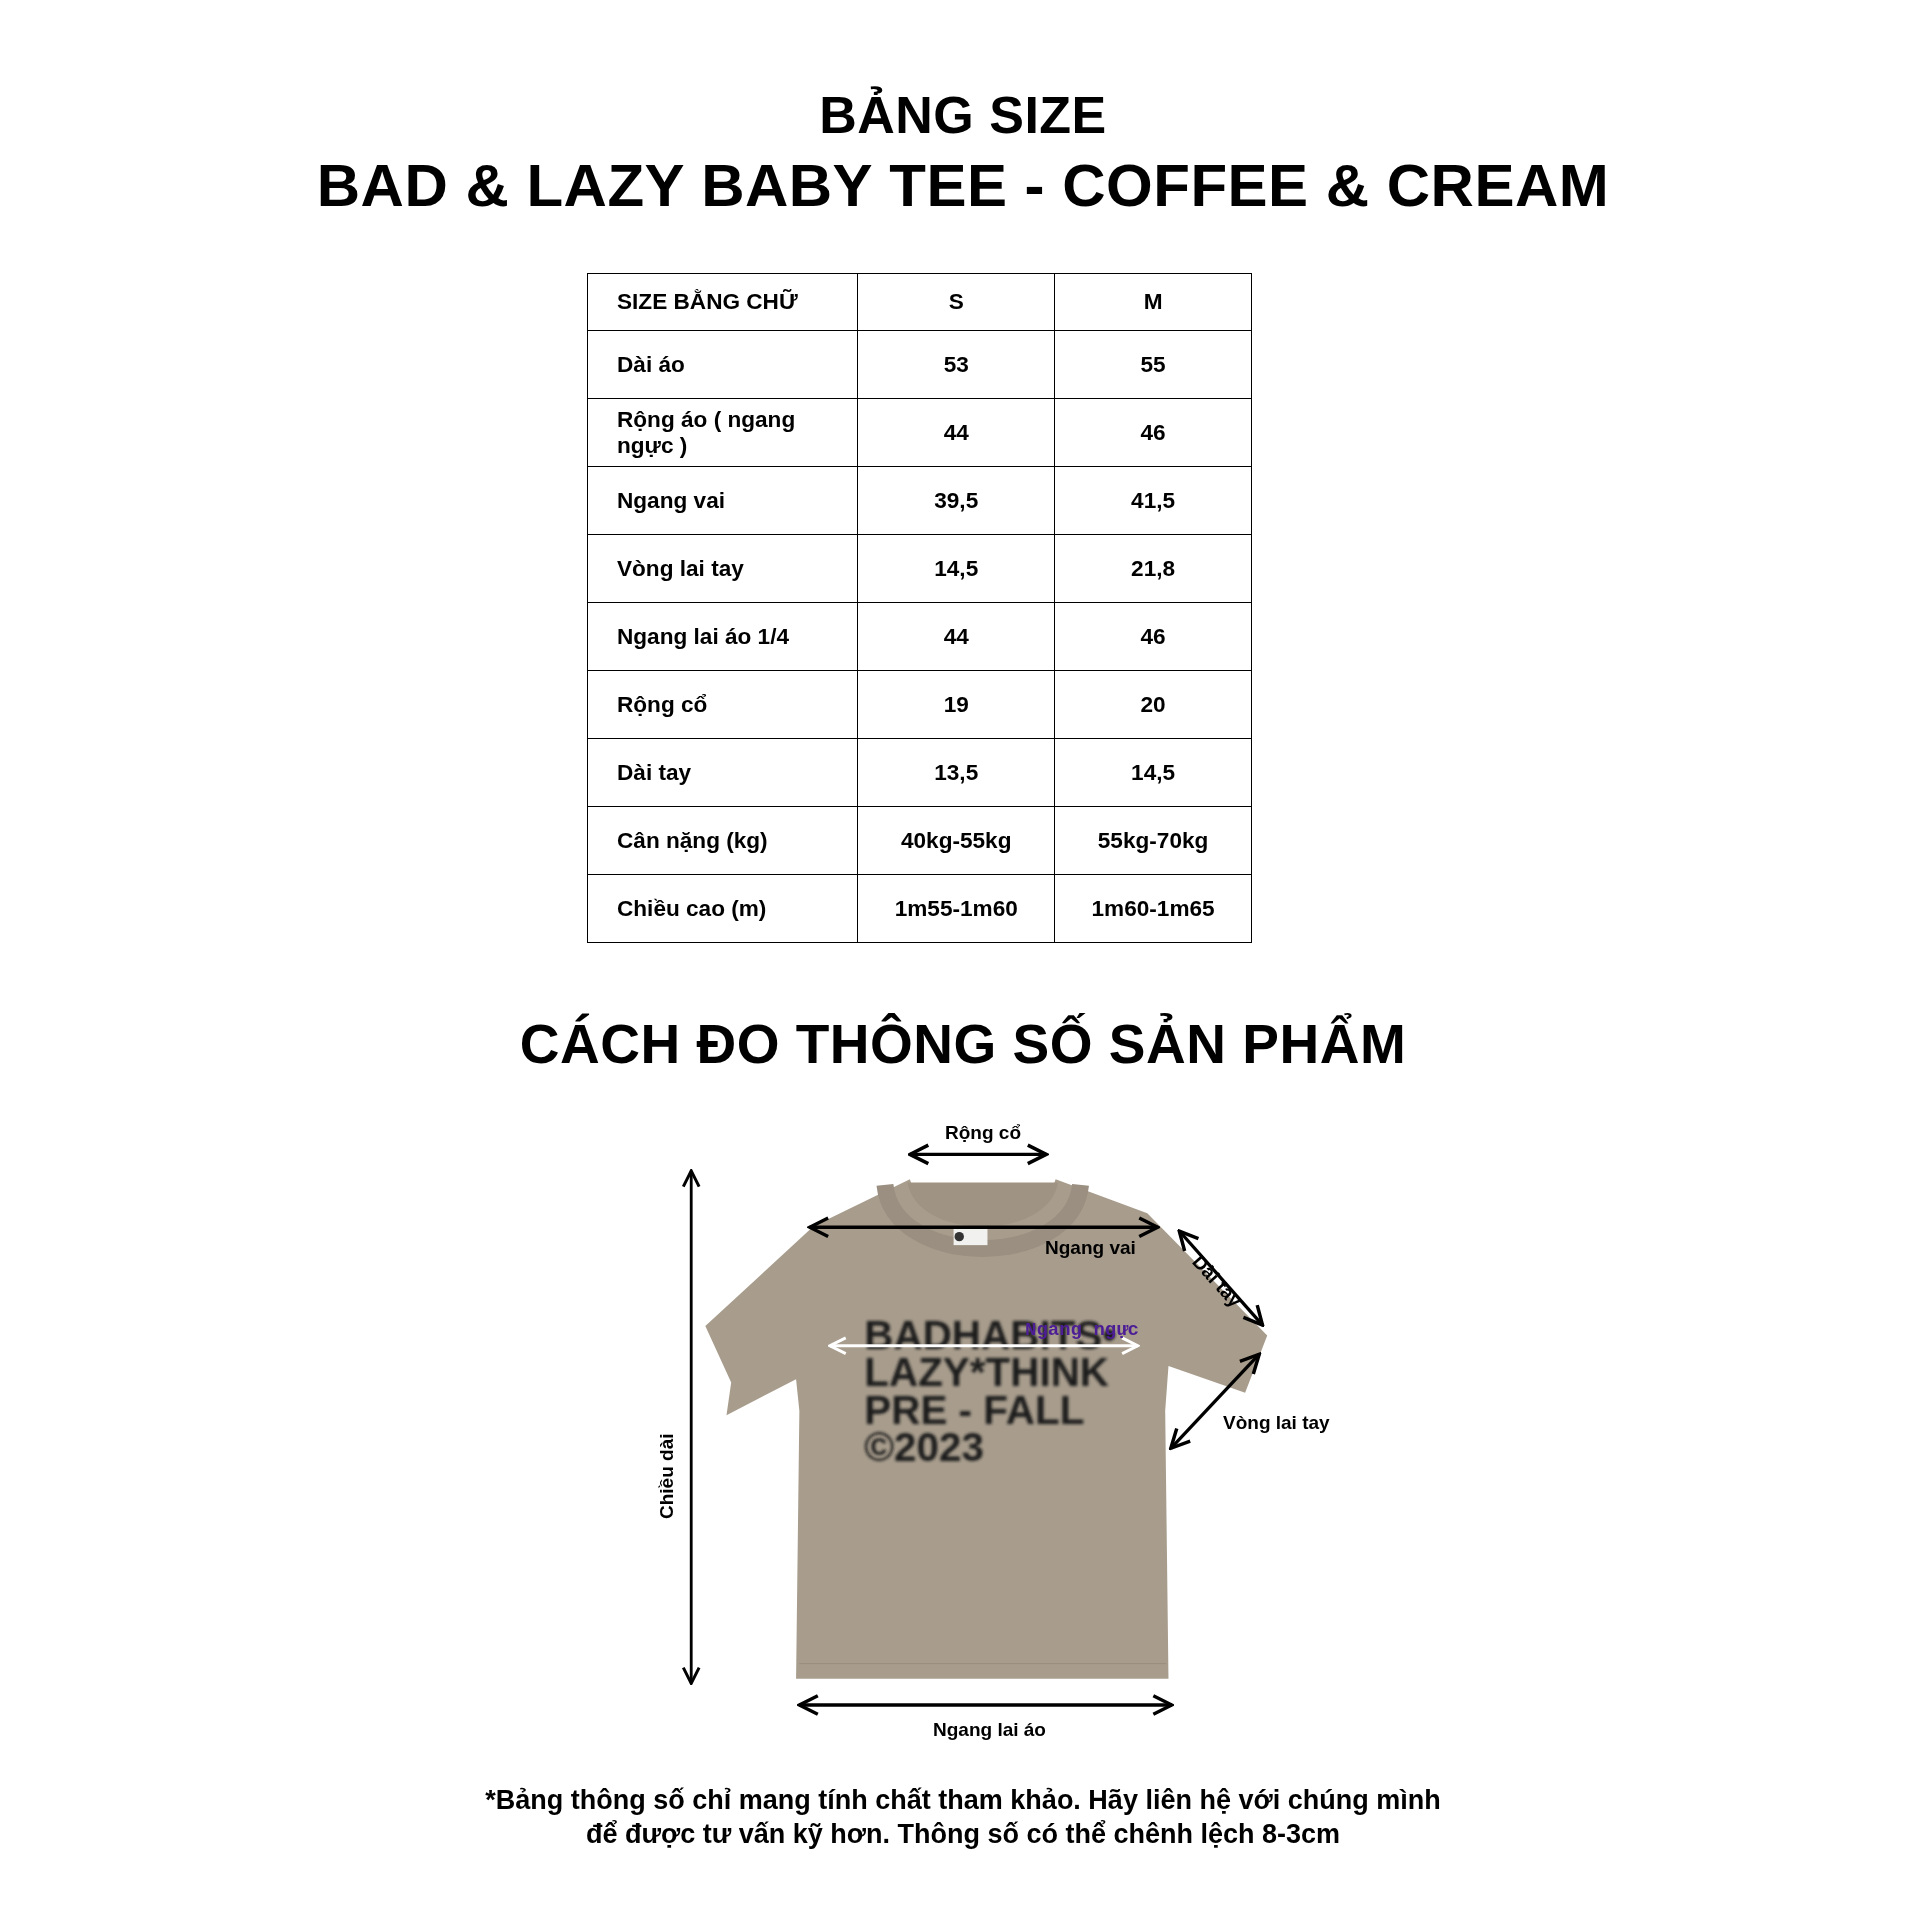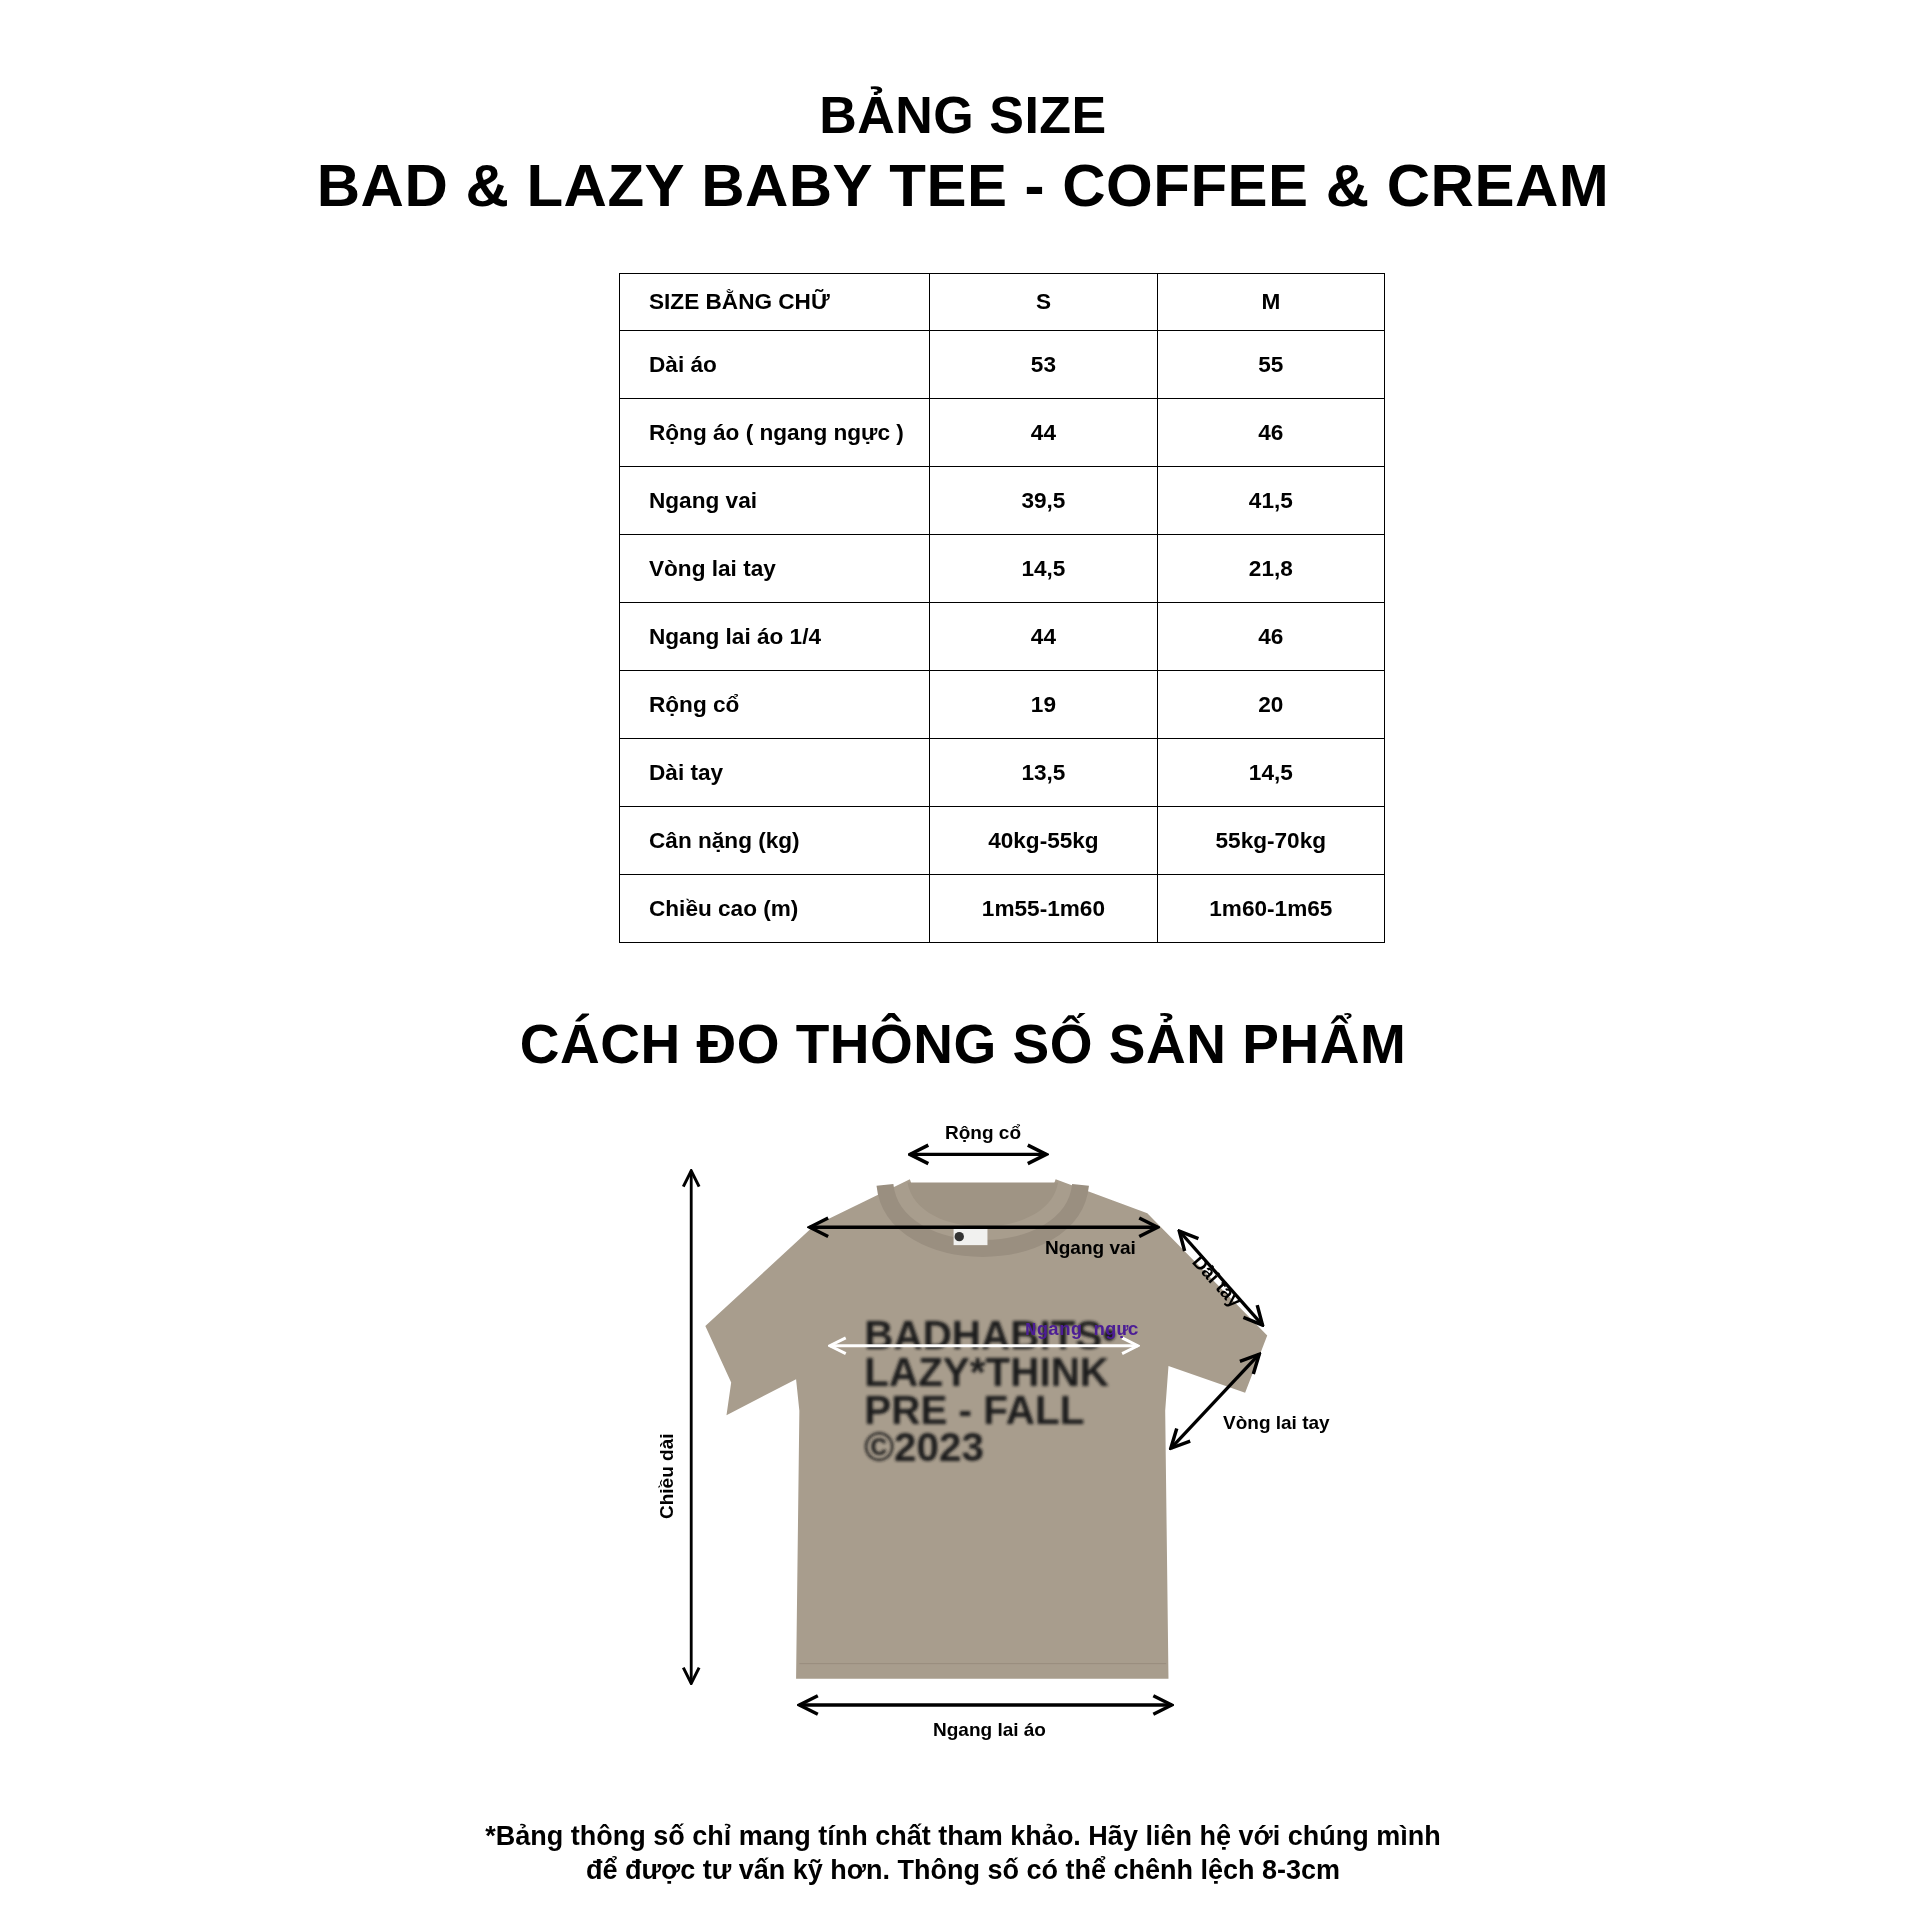--- a/index.html
+++ b/index.html
@@ -5,29 +5,29 @@
   html, body { margin:0; padding:0; background:#ffffff; }
   body { width:1926px; height:1926px; position:relative; overflow:hidden;
          font-family:"Liberation Sans", "DejaVu Sans", sans-serif; color:#000; }
   .abs { position:absolute; }
   .title { left:0; width:1926px; text-align:center; font-weight:bold; letter-spacing:0.5px; }
   #t1 { top:80px; font-size:52px; line-height:71px; }
   #t2 { top:150px; font-size:60px; line-height:71px; }
   #t3 { top:1011px; font-size:55px; line-height:66px; }
 
   table.size { position:absolute; left:587px; top:273px; border-collapse:collapse;
-               width:766px;margin-left:32px; }
+               width:665px; }
   table.size td { border:1.9px solid #000; font-weight:bold; font-size:22.6px; height:67px;
                   padding:0; }
   table.size tr.head td { height:56px; }
   table.size td.lbl { width:277px; padding-left:29px; text-align:left; }
   table.size td.val { width:224px; text-align:center; }
 
   .lab { position:absolute; font-weight:bold; font-size:19px; white-space:nowrap; }
-  .foot { left:0; width:1926px; text-align:center; font-weight:bold; font-size:27px; line-height:34px;margin-top:36px; }
+  .foot { left:0; width:1926px; text-align:center; font-weight:bold; font-size:27px; line-height:34px; }
 </style>
 </head>
 <body>
 
 <div id="t1" class="abs title">BẢNG SIZE</div>
 <div id="t2" class="abs title">BAD &amp; LAZY BABY TEE - COFFEE &amp; CREAM</div>
 
 <table class="size">
   <tbody>
       <tr class="head">

